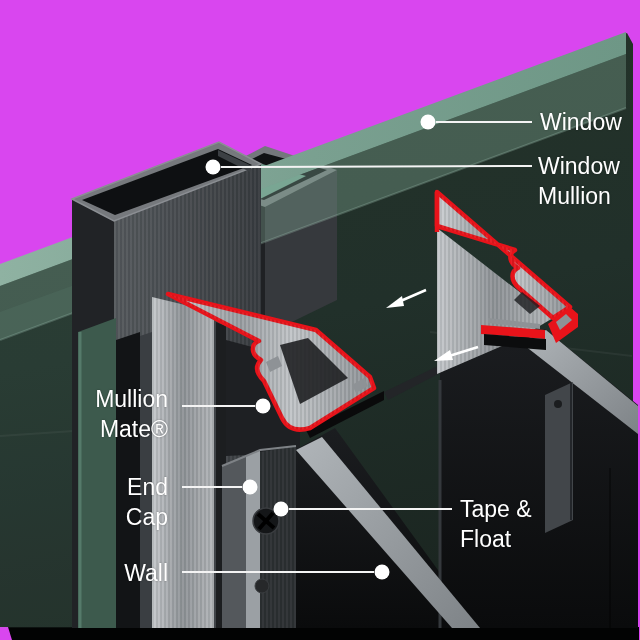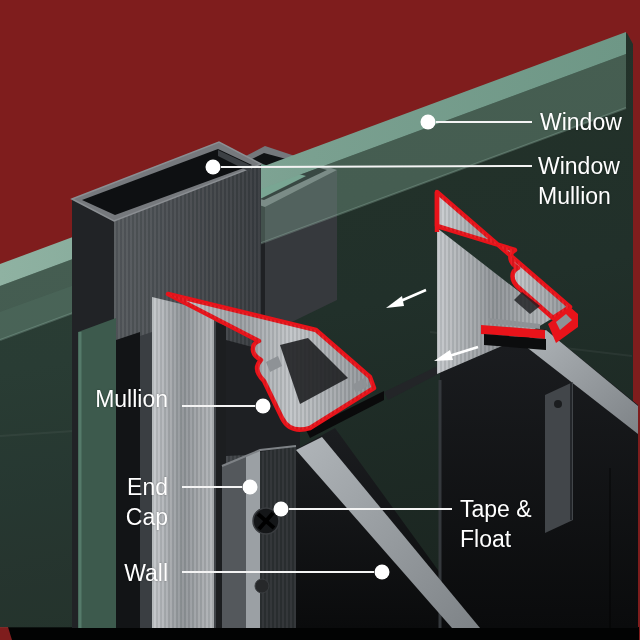--- a/index.html
+++ b/index.html
@@ -1,16 +1,16 @@
 <!DOCTYPE html>
 <html><head>
 <meta charset="utf-8">
 <style>
   html,body{margin:0;padding:0;background:#ffffff;}
-  .stage{position:relative;width:640px;height:640px;overflow:hidden;background:#7f1d1d;
+  .stage{position:relative;width:640px;height:640px;overflow:hidden;background:#d946ef;
          font-family:"Liberation Sans", sans-serif;}
   .stage svg{position:absolute;left:0;top:0;}
   .callout{position:absolute;color:#ffffff;font-size:23px;line-height:30px;font-weight:400;
            white-space:nowrap;text-shadow:0 0 2px rgba(0,0,0,.35);}
   .callout.right{text-align:right;}
   .callout.left{text-align:left;}
   .callout div{pointer-events:none;}
 </style>
 </head>
 <body>
@@ -217,20 +217,21 @@
   <div>Window</div>
 </div>
 
 <div class="callout left" style="left:538px; top:151px;">
   <div>Window</div>
   <div>Mullion</div>
 </div>
 
 <div class="callout right" style="right:472px; top:384px;">
   <div>Mullion</div>
+  <div>Mate®</div>
 </div>
 
 <div class="callout left" style="left:460px; top:494px;">
   <div>Tape &amp;</div>
   <div>Float</div>
 </div>
 
 <div class="callout right" style="right:472px; top:472px;">
   <div>End</div>
   <div>Cap</div>

